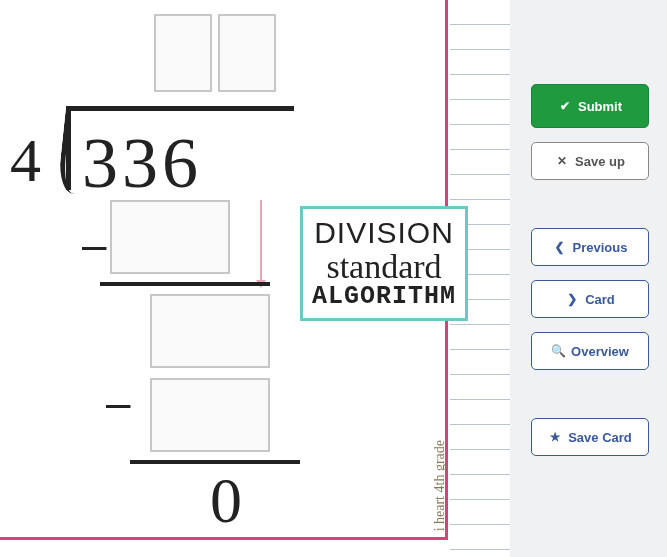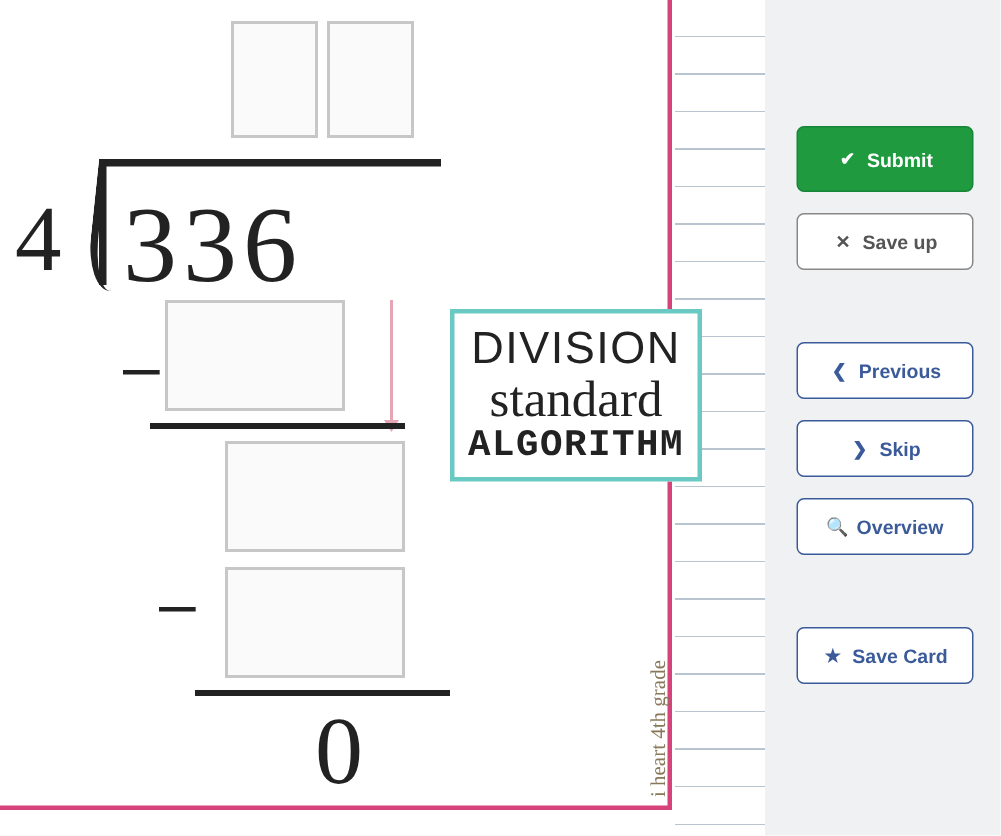--- a/index.html
+++ b/index.html
@@ -296,21 +296,21 @@
     <span class="icon">✕</span>
     <span>Save up</span>
   </div>
   <div class="gap-lg"></div>
   <div class="btn btn-white">
     <span class="icon">❮</span>
     <span>Previous</span>
   </div>
   <div class="btn btn-white">
     <span class="icon">❯</span>
-    <span>Skip</span>
+    <span>Card</span>
   </div>
   <div class="btn btn-white">
     <span class="icon">🔍</span>
     <span>Overview</span>
   </div>
   <div class="gap-lg"></div>
   <div class="btn btn-white">
     <span class="icon">★</span>
     <span>Save Card</span>
   </div>

